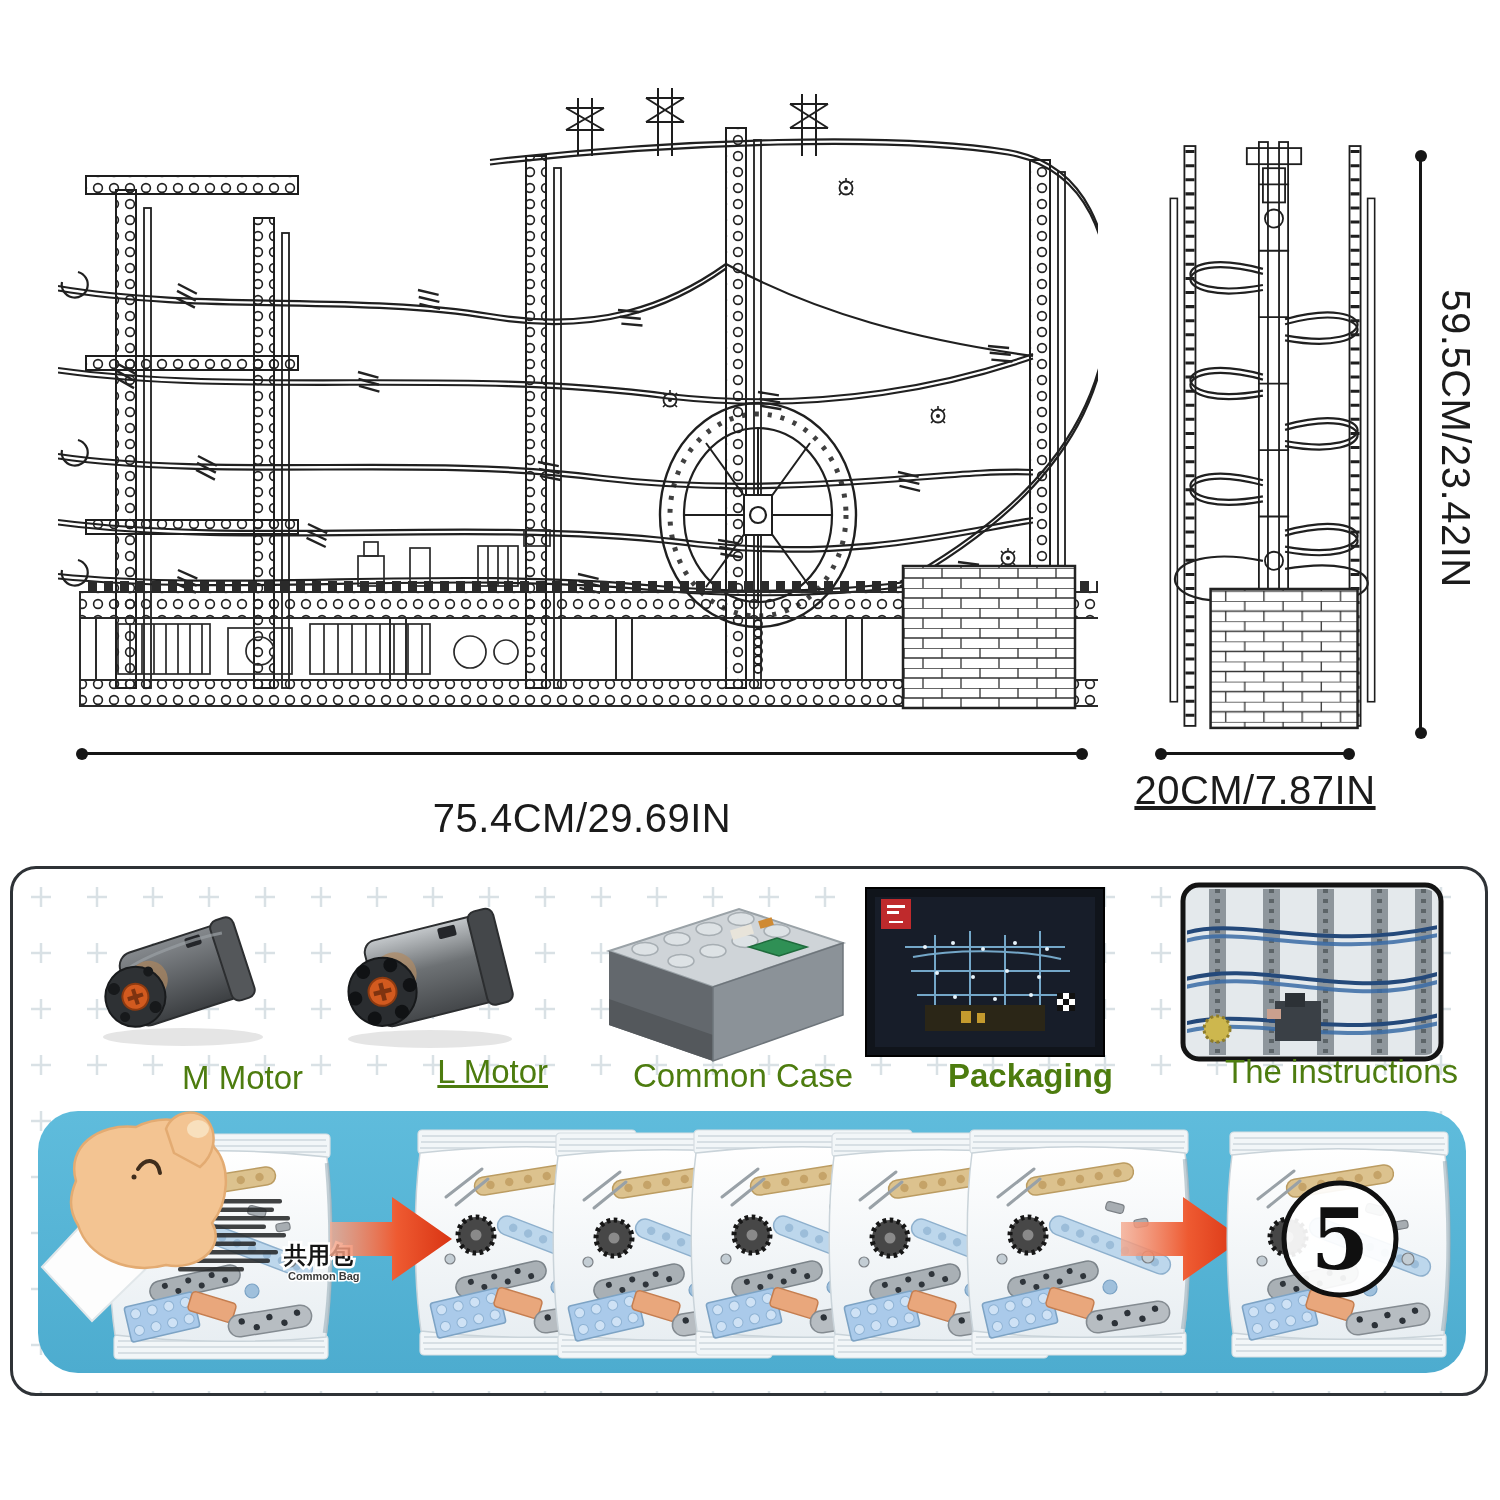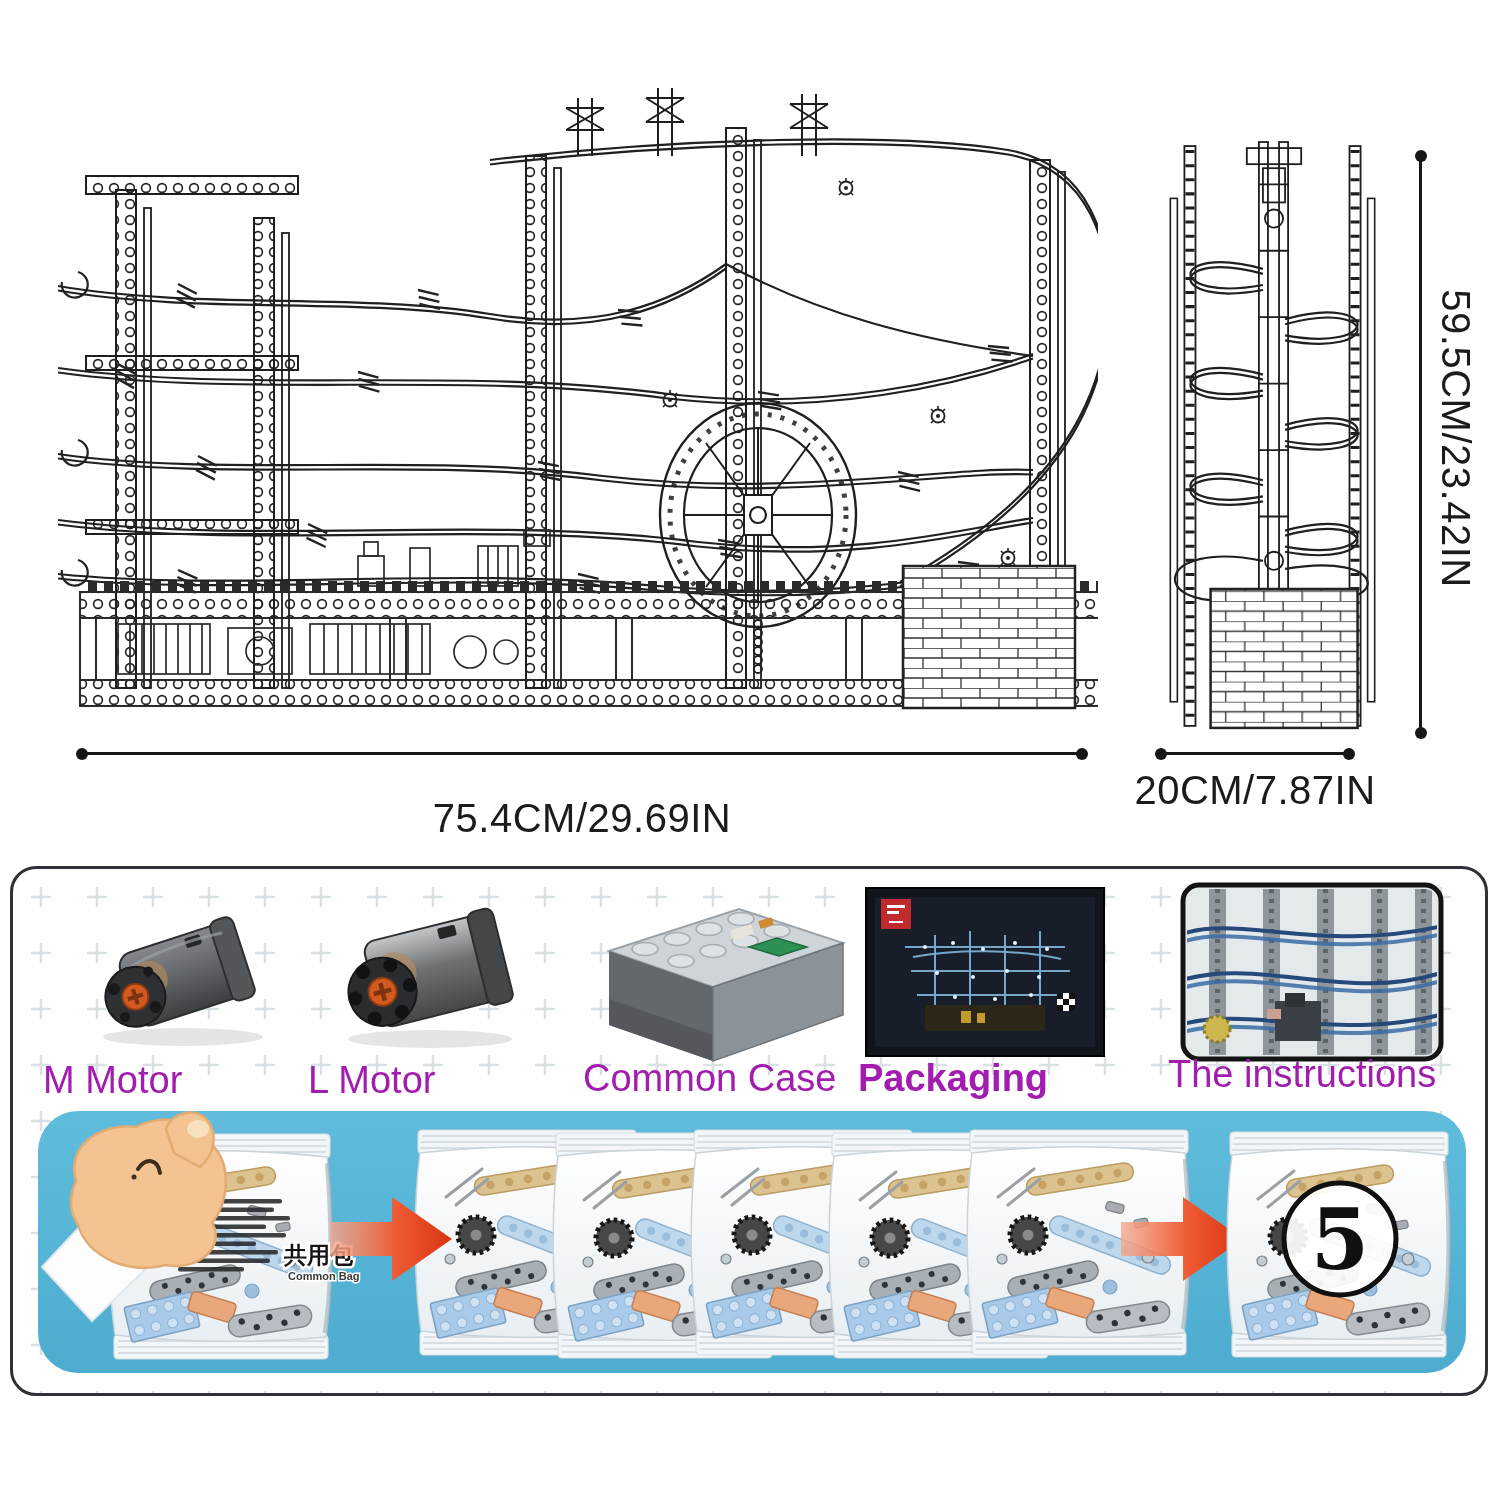--- a/index.html
+++ b/index.html
@@ -21,21 +21,21 @@
   .dimline.vert::before{top:-2px;} .dimline.vert::after{bottom:-2px;}
 
   .dimlabel{position:absolute;font-size:40px;color:#1b1b1b;letter-spacing:.5px;text-align:center;white-space:nowrap;}
   .dimlabel.rot{transform:rotate(90deg);transform-origin:center;}
 
   
   .panel{position:absolute;left:10px;top:866px;width:1478px;height:530px;
          background:#ffffff;border:3px solid #2e3236;border-radius:26px;box-sizing:border-box;overflow:hidden;}
   .grid-bg{position:absolute;left:0;top:0;width:100%;height:100%;}
   .item-photo{position:absolute;}
-  .item-label{position:absolute;font-size:38px;color:#a21caf;text-align:left;}
+  .item-label{position:absolute;font-size:33px;color:#4d7c0f;text-align:right;}
 
   .banner{position:absolute;left:25px;top:242px;width:1428px;height:262px;border-radius:40px;
           background:linear-gradient(#5fbcdc,#4daccf);overflow:hidden;}
   .banner-art{position:absolute;left:0;top:0;width:1428px;height:262px;}
 </style>
 </head>
 <body>
 
 <svg style="position:absolute;width:0;height:0;overflow:hidden" aria-hidden="true">
 <defs>
@@ -326,21 +326,21 @@
         <path d="M104,420 C-6,398 -10,470 80,458"></path>
         <path d="M126,428 C230,410 232,468 150,458"></path>
       </g>
       <rect x="52" y="448" width="146" height="138" fill="url(#fv-brick)" stroke="#222" stroke-width="2.5"></rect>
     </svg>
 
     <div class="dimline horiz" style="left:78px;top:752px;width:1008px;"></div>
     <div class="dimlabel" style="left:332px;top:768px;width:500px;margin-top:28px;">75.4CM/29.69IN</div>
 
     <div class="dimline horiz" style="left:1157px;top:752px;width:196px;"></div>
-    <div class="dimlabel" style="left:1055px;top:768px;width:400px;">20CM/7.87IN</div>
+    <div class="dimlabel" style="left:1055px;top:768px;width:400px;text-decoration:underline;">20CM/7.87IN</div>
 
     <div class="dimline vert" style="left:1419px;top:152px;height:585px;"></div>
     <div class="dimlabel rot" style="left:1255px;top:416px;width:400px;">59.5CM/23.42IN</div>
   </div>
 
   <div class="panel">
     <svg class="grid-bg">
       <rect width="100%" height="100%" fill="url(#plusgrid)"></rect>
     </svg>
 
@@ -378,21 +378,21 @@
             <circle cx="-68" cy="-16" r="7"></circle>
             <circle cx="-40" cy="-16" r="7"></circle>
           <circle cx="-26" cy="8" r="7"></circle>
             <circle cx="-40" cy="32" r="7"></circle>
             <circle cx="-68" cy="32" r="7"></circle>
         </g>
         <circle cx="-54" cy="8" r="14" fill="#d25a1f" stroke="#8d3a10" stroke-width="2"></circle>
         <path d="M-54,-1V17M-63,8H-45" stroke="#7e3310" stroke-width="4.5"></path>
       </g>
     </svg>
-    <div class="item-label" style="left:295px;top:190px;width:240px;">L Motor</div>
+    <div class="item-label" style="left:295px;top:184px;width:240px;text-decoration:underline;">L Motor</div>
 
     <svg class="item-photo" style="left:568px;top:20px;" width="278" height="178" viewBox="0 0 278 178">
       <polygon points="28,62 158,20 262,54 132,98" fill="#cfd4d8" stroke="#9aa2a7" stroke-width="2"></polygon>
       <g fill="#dde2e5" stroke="#a7aeb3" stroke-width="1.5">
         <ellipse cx="64" cy="60" rx="13" ry="6.5"></ellipse>
           <ellipse cx="96" cy="50" rx="13" ry="6.5"></ellipse>
         <ellipse cx="128" cy="40" rx="13" ry="6.5"></ellipse>
           <ellipse cx="160" cy="30" rx="13" ry="6.5"></ellipse>
         <ellipse cx="100" cy="72" rx="13" ry="6.5"></ellipse>
           <ellipse cx="132" cy="62" rx="13" ry="6.5"></ellipse>

